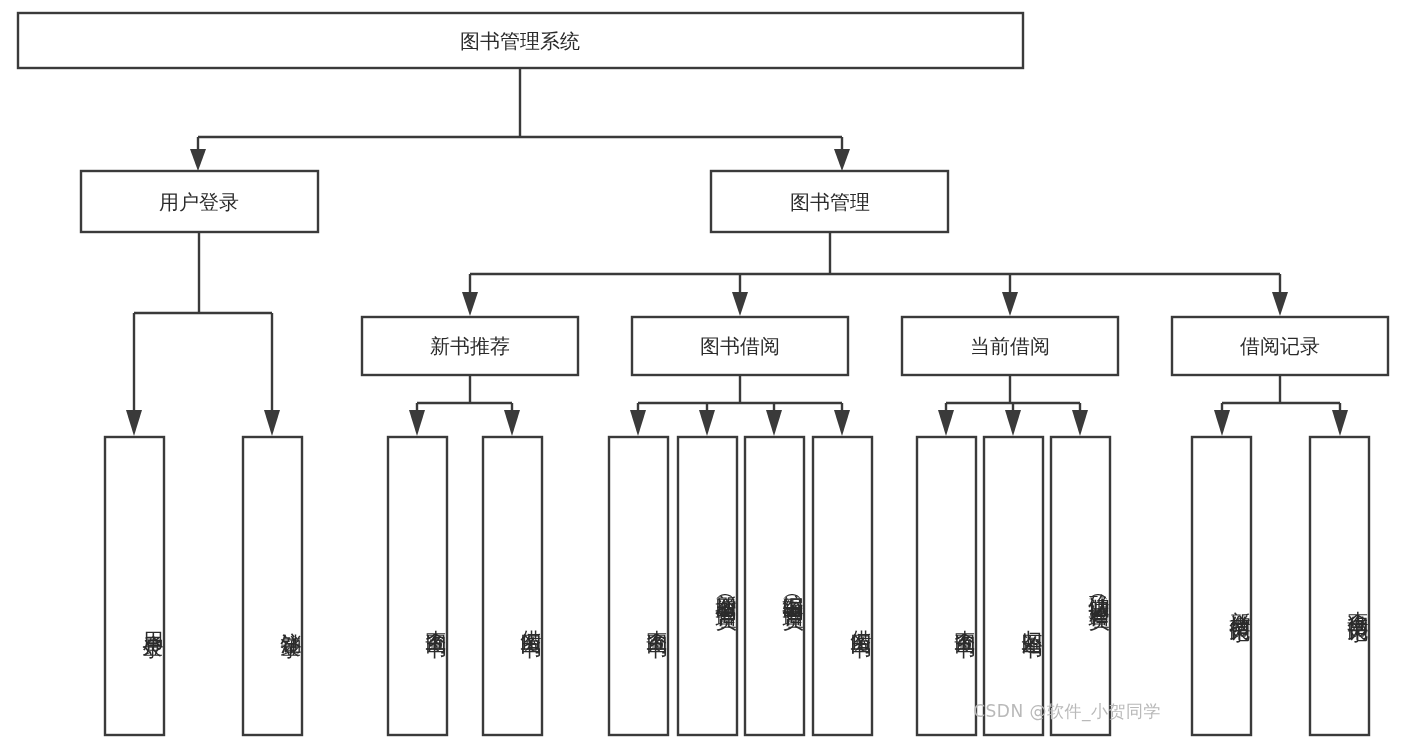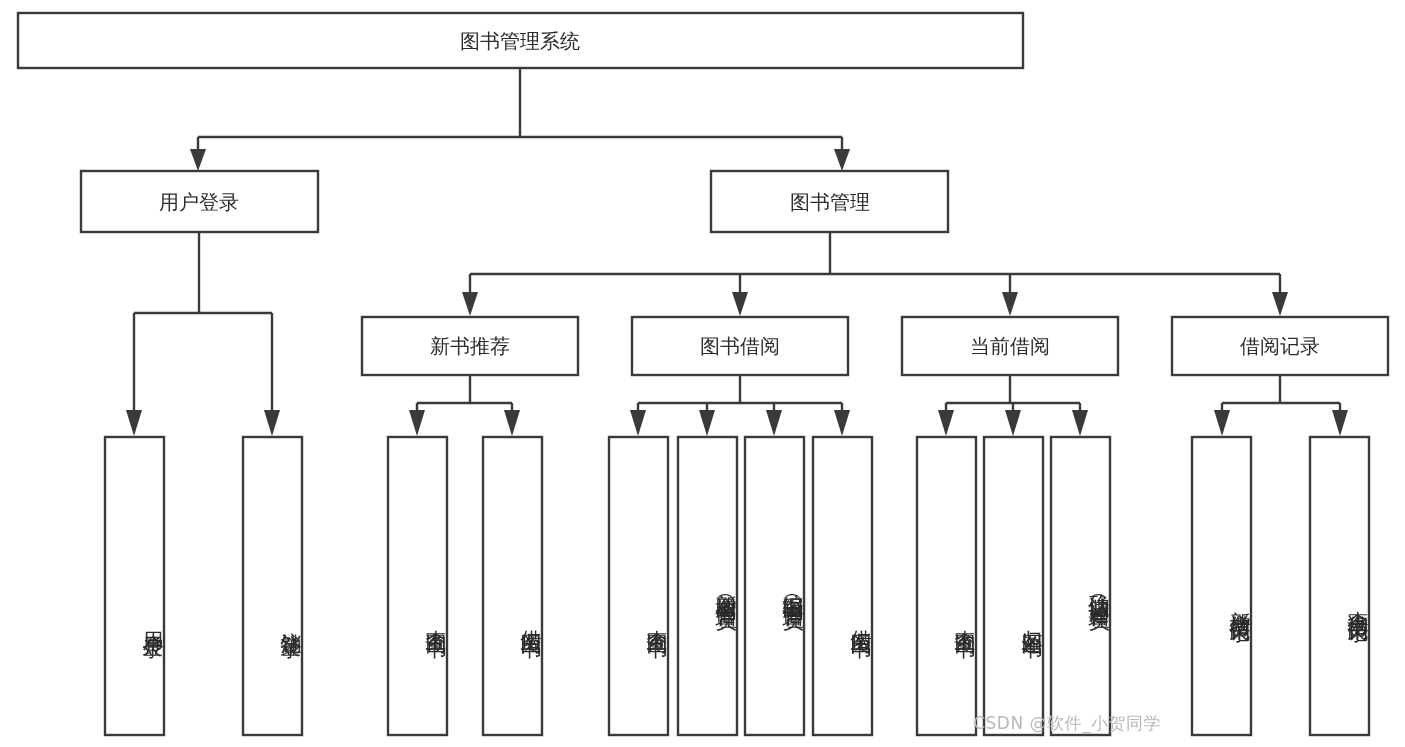--- a/index.html
+++ b/index.html
@@ -59,21 +59,21 @@
     color: #2b2b2b;
     display: flex;
     align-items: flex-start;
     justify-content: center;
     white-space: nowrap;
     pointer-events: none;
   }
   .watermark {
     position: absolute;
     right: 8px;
-    bottom: 12px;
+    bottom: 24px;
     font-family: "DejaVu Sans", "Liberation Sans", sans-serif;
     font-size: 17px;
     color: #b9b9b9;
     letter-spacing: 0.5px;
     white-space: nowrap;
   }
 </style>
 </head>
 <body>
 

